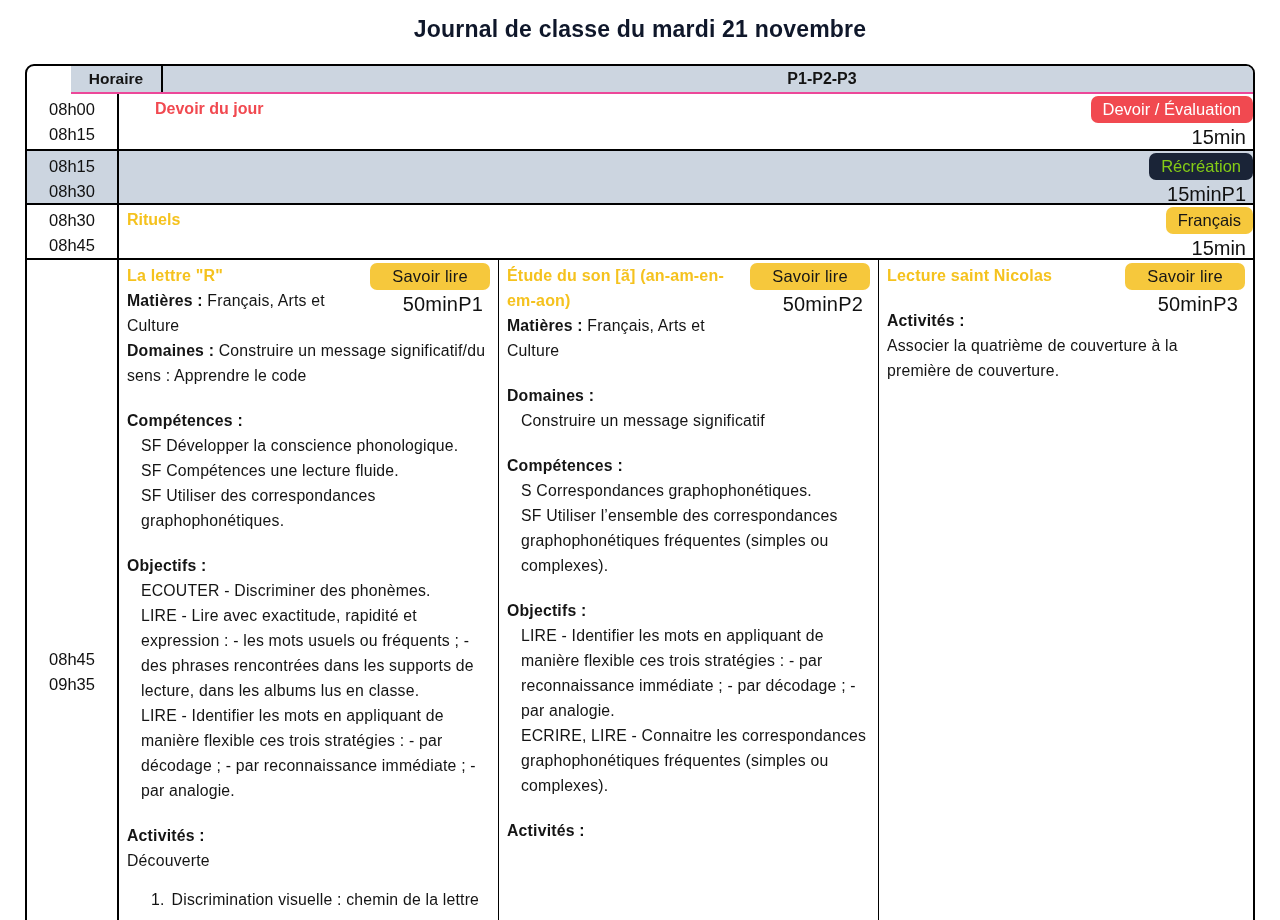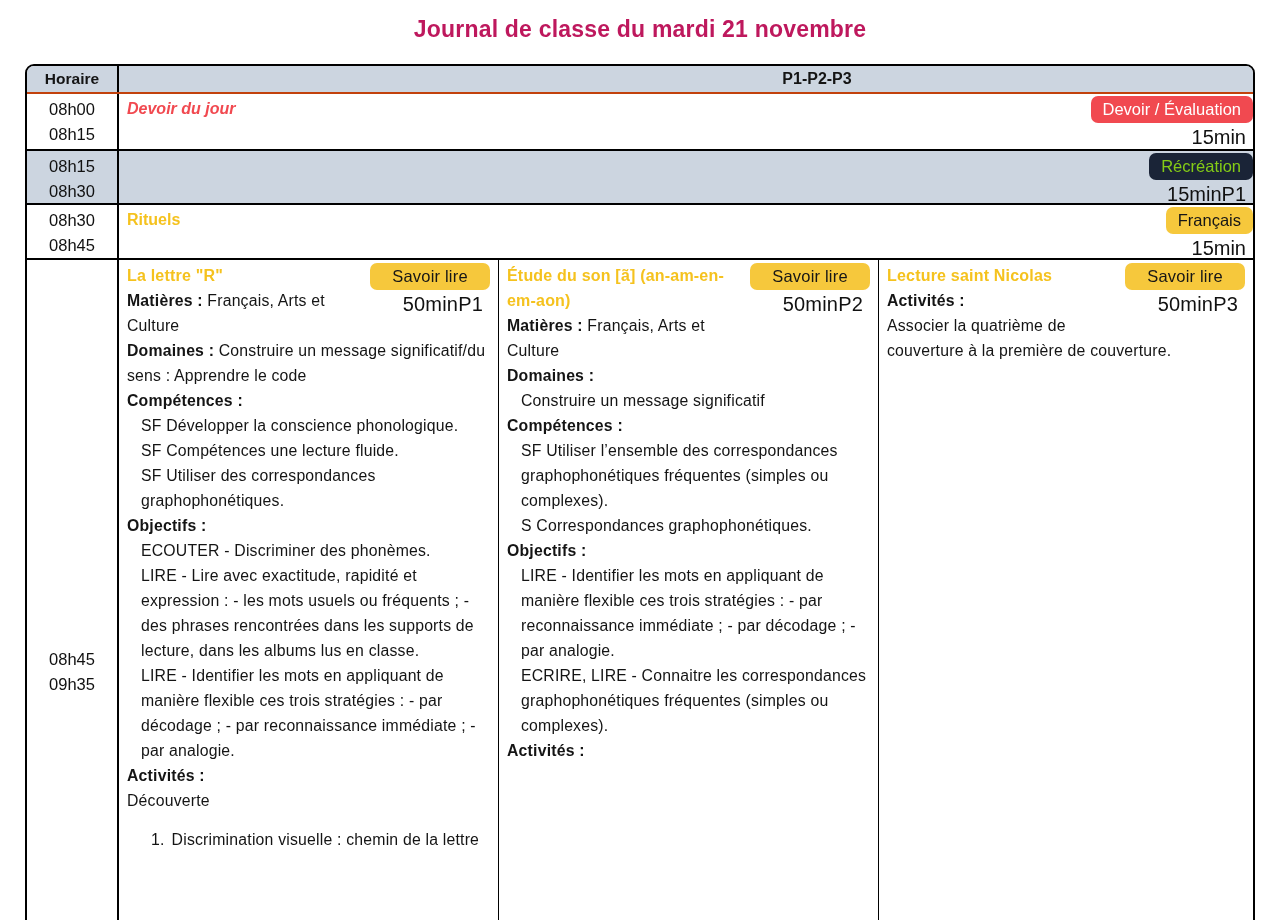--- a/index.html
+++ b/index.html
@@ -2,86 +2,86 @@
 <html style="--accent_yellow: #F6C83C; --accent_yellow_text: #F5C21E; --accent_red: #F14950; --accent_navy: #1A2437; --header_bg: #CCD5E0;"><head>
 <meta charset="utf-8">
 <style>
   html,body{margin:0;padding:0;}
   body{
     width:1280px;height:920px;overflow:hidden;background:#fff;
     font-family:"Liberation Sans","DejaVu Sans",sans-serif;color:#141414;
     position:relative;
   }
   .page-title{
-    text-align:center;margin:0;padding-top:16px;font-size:23px;font-weight:bold;color:#be185d;
+    text-align:center;margin:0;padding-top:16px;font-size:23px;font-weight:bold;color:#0f172a;
     letter-spacing:.2px;
   }
   .jtable{
     position:absolute;top:64px;left:25px;width:1230px;height:1100px;
     border:2.5px solid #000;border-radius:9px 9px 0 0;overflow:hidden;background:#fff;
     box-sizing:border-box;display:flex;flex-direction:column;
   }
   .thead{
     display:flex;height:26px;flex:0 0 26px;background:var(--header_bg);
-    border-bottom:2px solid #c2410c;font-weight:bold;
+    border-bottom:2px solid #ec4899;font-weight:bold;margin-left:44px;
   }
   .th-time{width:92px;flex:0 0 92px;border-right:2px solid #000;display:flex;align-items:center;justify-content:center;font-size:15.5px;box-sizing:border-box;}
   .th-main{flex:1;display:flex;align-items:center;justify-content:center;font-size:16px;}
-  .th-main span{position:relative;left:131px;}
+  .th-main span{position:relative;left:114px;}
   .trow{display:flex;border-bottom:2.5px solid #000;box-sizing:border-box;background:#fff;}
   .trow.bg-blue{background:var(--header_bg);}
   .time-cell{
     width:92px;flex:0 0 92px;border-right:2px solid #000;box-sizing:border-box;
     display:flex;flex-direction:column;align-items:center;padding-top:3px;
     font-size:16.5px;line-height:25px;color:#111;
   }
   .content-cell{flex:1;padding:2px 0 0 8px;overflow:hidden;}
   .right-block{float:right;text-align:right;margin-left:8px;min-height:56px;}
   .badge{
     display:inline-block;font-size:16.5px;line-height:27px;padding:0 12px;
     border-radius:7px;font-weight:normal;white-space:nowrap;
   }
   .badge.red{background:var(--accent_red);color:#fff;}
   .badge.navy{background:var(--accent_navy);color:#84cc16;}
   .badge.yellow{background:var(--accent_yellow);color:#161616;}
   .badge.savoir{min-width:96px;text-align:center;}
   .duration{font-size:20px;line-height:26px;padding-right:7px;color:#111;margin-top:1px;}
   .row-title{font-size:16px;font-weight:bold;line-height:25px;}
-  .row-title.red{color:var(--accent_red);font-style:italic;}
+  .row-title.red{color:var(--accent_red);}
   .row-title.yellow{color:var(--accent_yellow_text);}
   .lesson-row{display:flex;flex:1;border-bottom:none;}
   .lesson-row .time-cell{padding-top:387px;}
   .lesson-col{
     width:380px;flex:0 0 380px;border-right:1.5px solid #000;box-sizing:border-box;
     padding:3px 8px 0 8px;font-size:15.8px;line-height:25px;letter-spacing:.2px;overflow:hidden;
   }
   .lesson-col.last{flex:1;border-right:none;}
   .lesson-title{font-weight:bold;font-size:16px;line-height:25px;color:var(--accent_yellow_text);}
-  .col-body .block-heading{font-weight:bold;}
+  .col-body .block-heading{font-weight:bold;margin-top:20px;}
   .col-body .block-item{padding-left:14px;}
   .col-body .block-para{}
   .col-body .lbl{font-weight:bold;}
   .ol-item{display:flex;gap:7px;margin:14px 0 0 24px;}
   .ol-num{flex:0 0 auto;}
 </style>
 </head>
 <body>
 
 <h1 class="page-title">Journal de classe du mardi 21 novembre</h1>
 
 <div class="jtable">
 
   <div class="thead">
     <div class="th-time">Horaire</div>
     <div class="th-main">
         <span>P1-P2-P3</span>
       </div>
   </div>
 
-  <div class="trow" style="height:57px;flex:0 0 57px;">
+  <div class="trow" style="height:57px;flex:0 0 57px;gap:28px;">
     <div class="time-cell">
       <div>08h00</div>
       <div>08h15</div>
     </div>
     <div class="content-cell">
       <div class="right-block">
         <span class="badge red">Devoir / Évaluation</span>
         <div class="duration">15min</div>
       </div>
       <div class="row-title red">Devoir du jour</div>
@@ -151,22 +151,22 @@
       <div class="right-block">
         <span class="badge yellow savoir">Savoir lire</span>
         <div class="duration">50minP2</div>
       </div>
       <div class="lesson-title">Étude du son [ã] (an-am-en-em-aon)</div>
       <div class="col-body">
           <div class="block-para"><span class="lbl">Matières :</span> Français, Arts et Culture</div>
           <div class="block-heading">Domaines :</div>
           <div class="block-item">Construire un message significatif</div>
           <div class="block-heading">Compétences :</div>
+          <div class="block-item">S Correspondances graphophonétiques.</div>
           <div class="block-item">SF Utiliser l’ensemble des correspondances graphophonétiques fréquentes (simples ou complexes).</div>
-          <div class="block-item">S Correspondances graphophonétiques.</div>
           <div class="block-heading">Objectifs :</div>
           <div class="block-item">LIRE - Identifier les mots en appliquant de manière flexible ces trois stratégies : - par reconnaissance immédiate ; - par décodage ; - par analogie.</div>
           <div class="block-item">ECRIRE, LIRE - Connaitre les correspondances graphophonétiques fréquentes (simples ou complexes).</div>
           <div class="block-heading">Activités :</div>
         </div>
     </div>
 
     <div class="lesson-col last">
       <div class="right-block">
         <span class="badge yellow savoir">Savoir lire</span>

